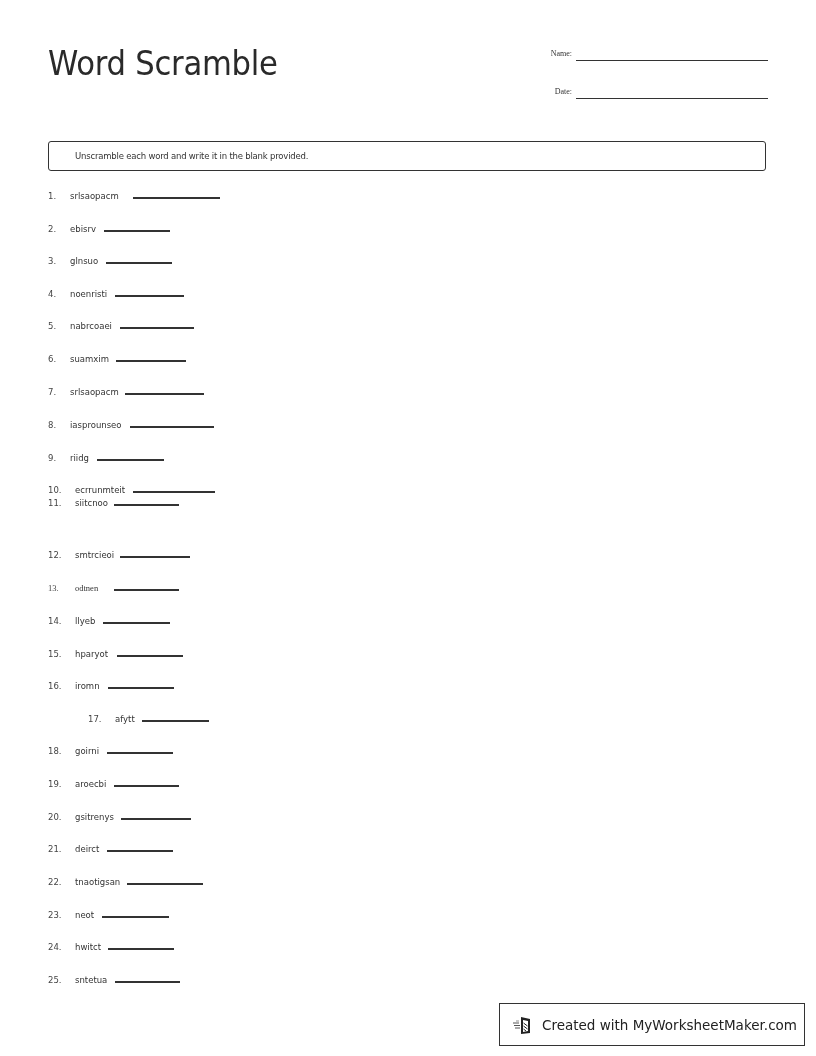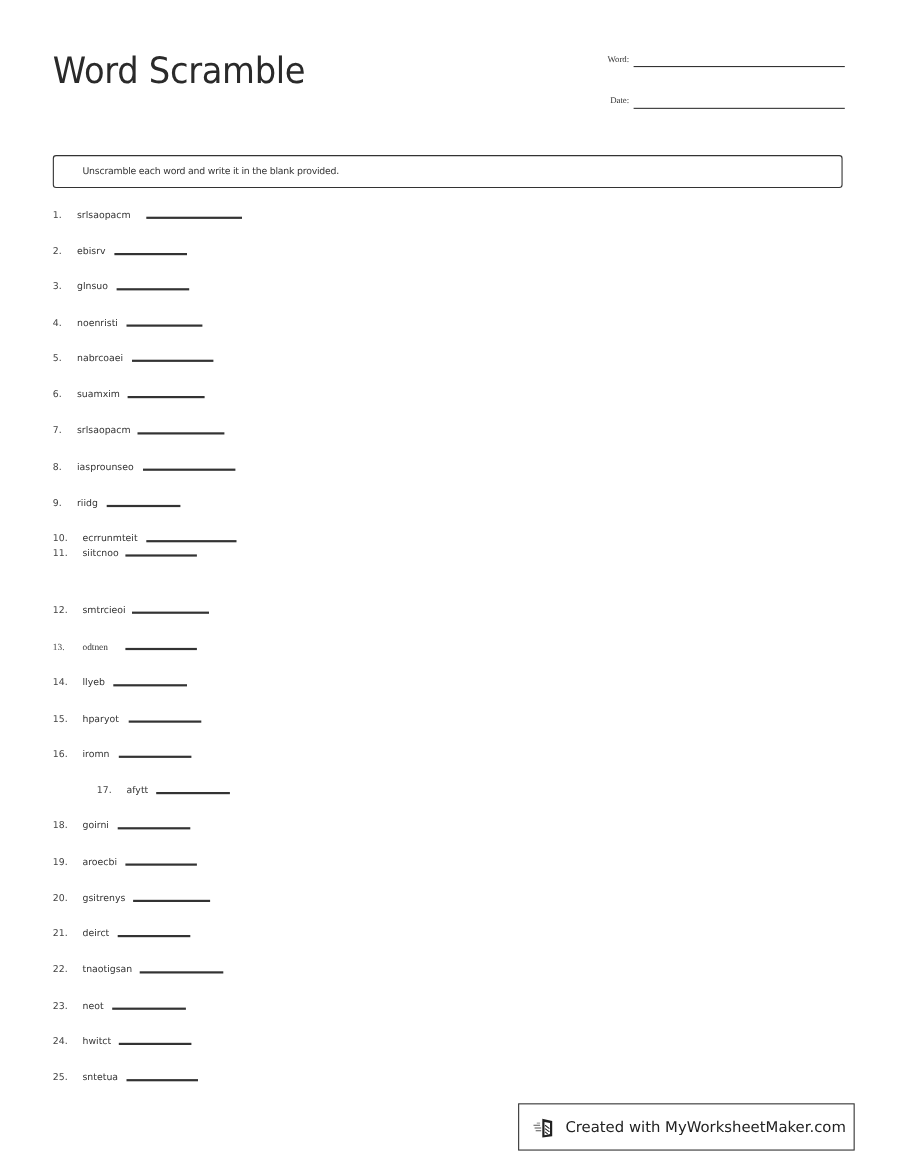--- a/index.html
+++ b/index.html
@@ -84,21 +84,21 @@
     color: #333;
   }
   .item .answer {
     position: absolute;
     top: 6px;
     height: 0;
     border-bottom: 2px solid #333;
   }
   .footer {
     position: absolute;
-    left: 471px;
+    left: 499px;
     top: 1003px;
     width: 306px;
     height: 43px;
     border: 1.3px solid #333;
     box-sizing: border-box;
     display: flex;
     align-items: center;
     padding-left: 12px;
     font-size: 13.5px;
     color: #222;
@@ -110,21 +110,21 @@
     margin-right: 8px;
     flex: 0 0 auto;
   }
 </style>
 </head>
 <body>
 
 <div class="title">Word Scramble</div>
 
 <div class="field" style="left:546px; top:50px;">
-  <span class="flabel">Word:</span>
+  <span class="flabel">Name:</span>
   <span class="fline"></span>
 </div>
 <div class="field" style="left:546px; top:88px;">
   <span class="flabel">Date:</span>
   <span class="fline"></span>
 </div>
 
 <div class="instructions">
   <span>Unscramble each word and write it in the blank provided.</span>
 </div>

